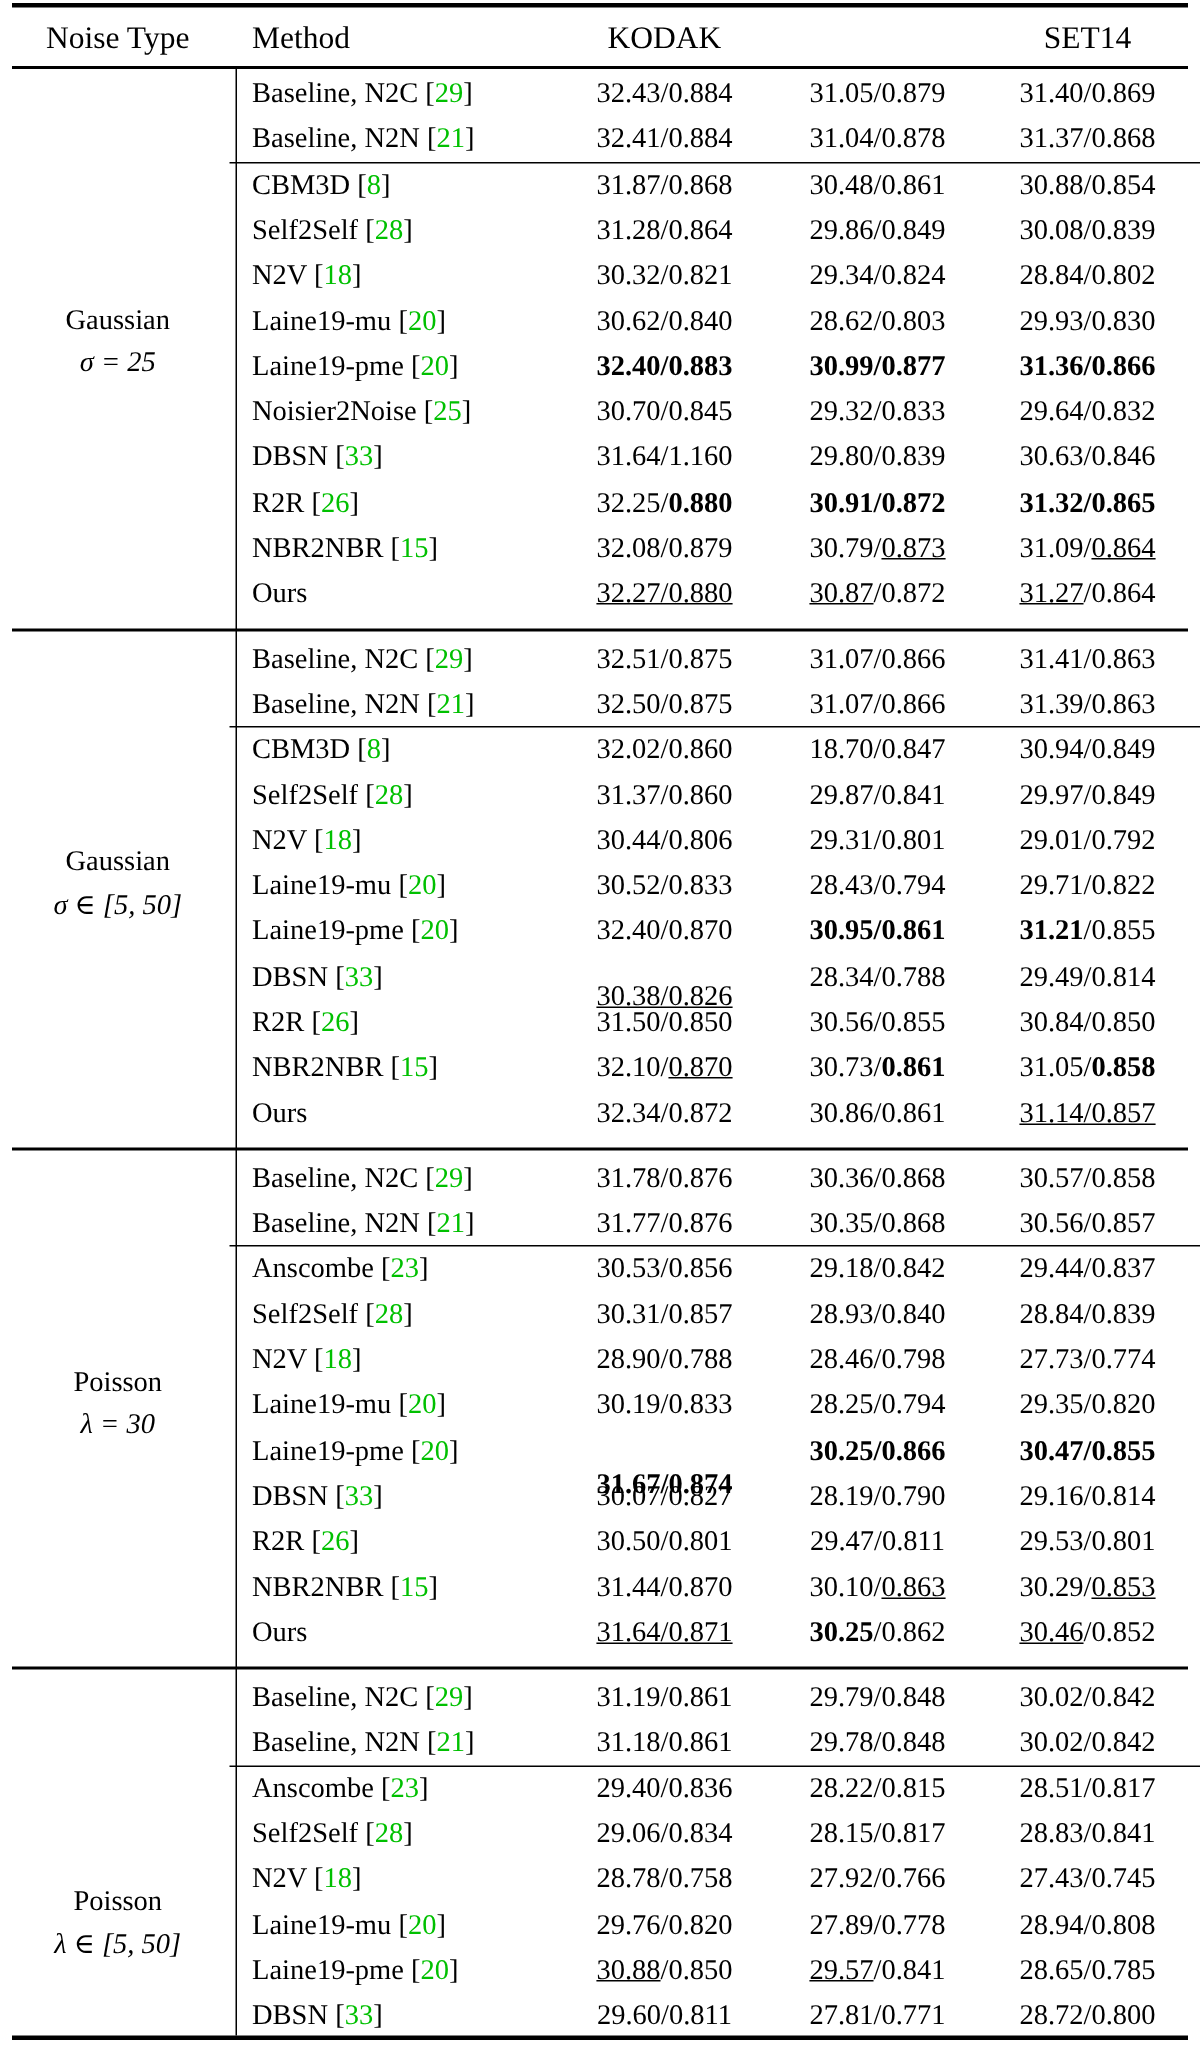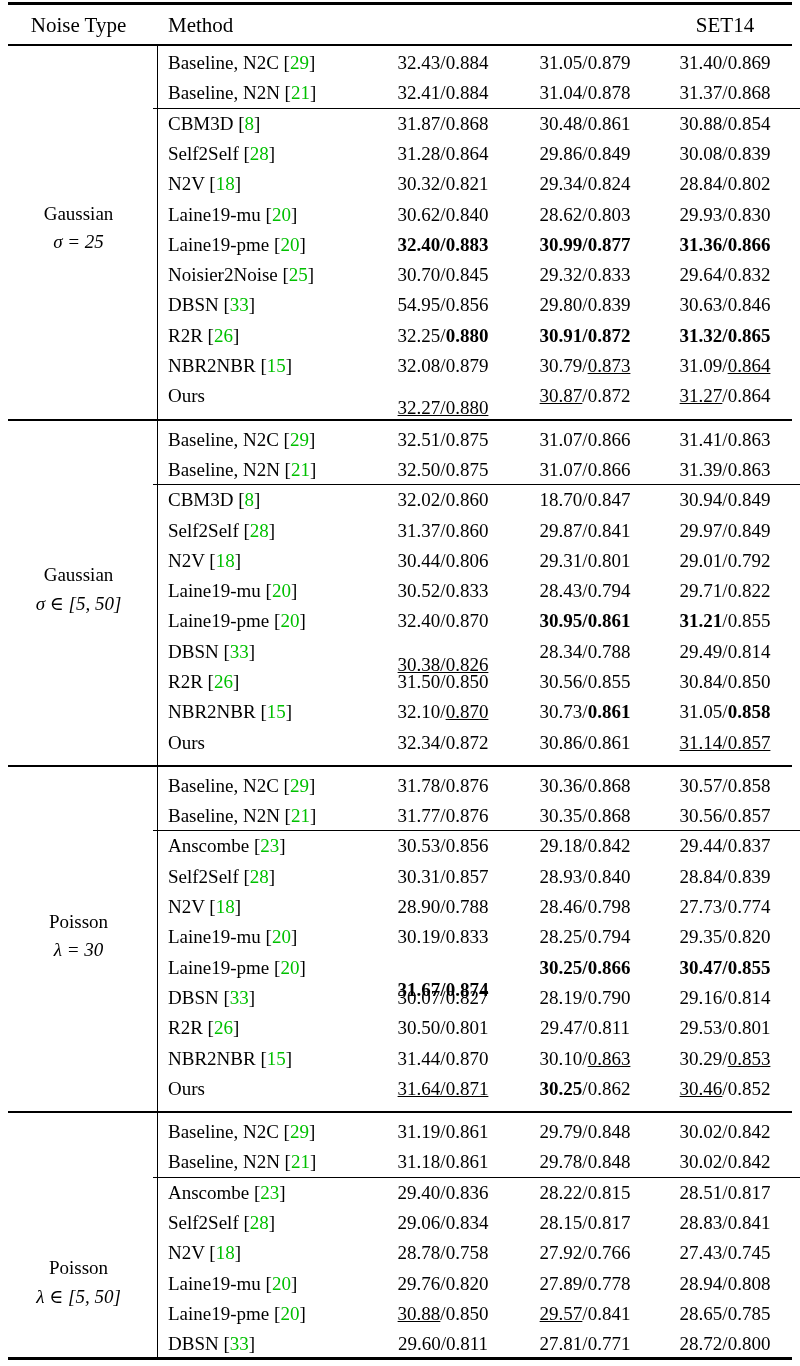--- a/index.html
+++ b/index.html
@@ -44,20 +44,21 @@
 </style>
 </head>
 <body>
 
 <div id="table-root">
 
   <div class="rule rule-top"></div>
 
   <div class="cell hdr h-noise" style="top:13px">Noise Type</div>
   <div class="cell hdr h-method" style="top:13px">Method</div>
+  <div class="cell hdr h-kodak" style="top:13px">KODAK</div>
   <div class="cell hdr h-set" style="top:13px">SET14</div>
 
   <div class="rule rule-header"></div>
 
   <div class="vrule"></div>
 
   <div id="body-layer">
       <div class="cell method" style="top: 52px;">Baseline, N2C [<span class="ref">29</span>]</div>
       <div class="cell val c-kodak" style="top: 52px;">32.43/0.884</div>
       <div class="cell val c-bsd" style="top: 52px;">31.05/0.879</div>
@@ -85,33 +86,33 @@
       <div class="cell val c-set" style="top: 204px;">29.93/0.830</div>
       <div class="cell method" style="top: 234px;">Laine19-pme [<span class="ref">20</span>]</div>
       <div class="cell val c-kodak" style="top: 234px;"><b>32.40/0.883</b></div>
       <div class="cell val c-bsd" style="top: 234px;"><b>30.99/0.877</b></div>
       <div class="cell val c-set" style="top: 234px;"><b>31.36/0.866</b></div>
       <div class="cell method" style="top: 264px;">Noisier2Noise [<span class="ref">25</span>]</div>
       <div class="cell val c-kodak" style="top: 264px;">30.70/0.845</div>
       <div class="cell val c-bsd" style="top: 264px;">29.32/0.833</div>
       <div class="cell val c-set" style="top: 264px;">29.64/0.832</div>
       <div class="cell method" style="top: 294px;">DBSN [<span class="ref">33</span>]</div>
-      <div class="cell val c-kodak" style="top: 294px;">54.95/0.856</div>
+      <div class="cell val c-kodak" style="top: 294px;">31.64/1.160</div>
       <div class="cell val c-bsd" style="top: 294px;">29.80/0.839</div>
       <div class="cell val c-set" style="top: 294px;">30.63/0.846</div>
       <div class="cell method" style="top: 325px;">R2R [<span class="ref">26</span>]</div>
       <div class="cell val c-kodak" style="top: 325px;">32.25/<b>0.880</b></div>
       <div class="cell val c-bsd" style="top: 325px;"><b>30.91/0.872</b></div>
       <div class="cell val c-set" style="top: 325px;"><b>31.32/0.865</b></div>
       <div class="cell method" style="top: 355px;">NBR2NBR [<span class="ref">15</span>]</div>
       <div class="cell val c-kodak" style="top: 355px;">32.08/0.879</div>
       <div class="cell val c-bsd" style="top: 355px;">30.79/<u>0.873</u></div>
       <div class="cell val c-set" style="top: 355px;">31.09/<u>0.864</u></div>
       <div class="cell method" style="top: 385px;">Ours</div>
-      <div class="cell val c-kodak" style="top: 397px; text-align: center;"><u>32.27/0.880</u></div>
+      <div class="cell val c-kodak" style="top: 385px; text-align: center;"><u>32.27/0.880</u></div>
       <div class="cell val c-bsd" style="top: 385px;"><u>30.87</u>/0.872</div>
       <div class="cell val c-set" style="top: 385px;"><u>31.27</u>/0.864</div>
       <div class="cell nt" style="top: 203px;">Gaussian</div>
       <div class="cell nt math" style="top: 231px;">σ = 25</div>
       <div class="rule rule-block" style="top: 419px;"></div>
       <div class="cell method" style="top: 429px;">Baseline, N2C [<span class="ref">29</span>]</div>
       <div class="cell val c-kodak" style="top: 429px;">32.51/0.875</div>
       <div class="cell val c-bsd" style="top: 429px;">31.07/0.866</div>
       <div class="cell val c-set" style="top: 429px;">31.41/0.863</div>
       <div class="cell method" style="top: 459px;">Baseline, N2N [<span class="ref">21</span>]</div>

